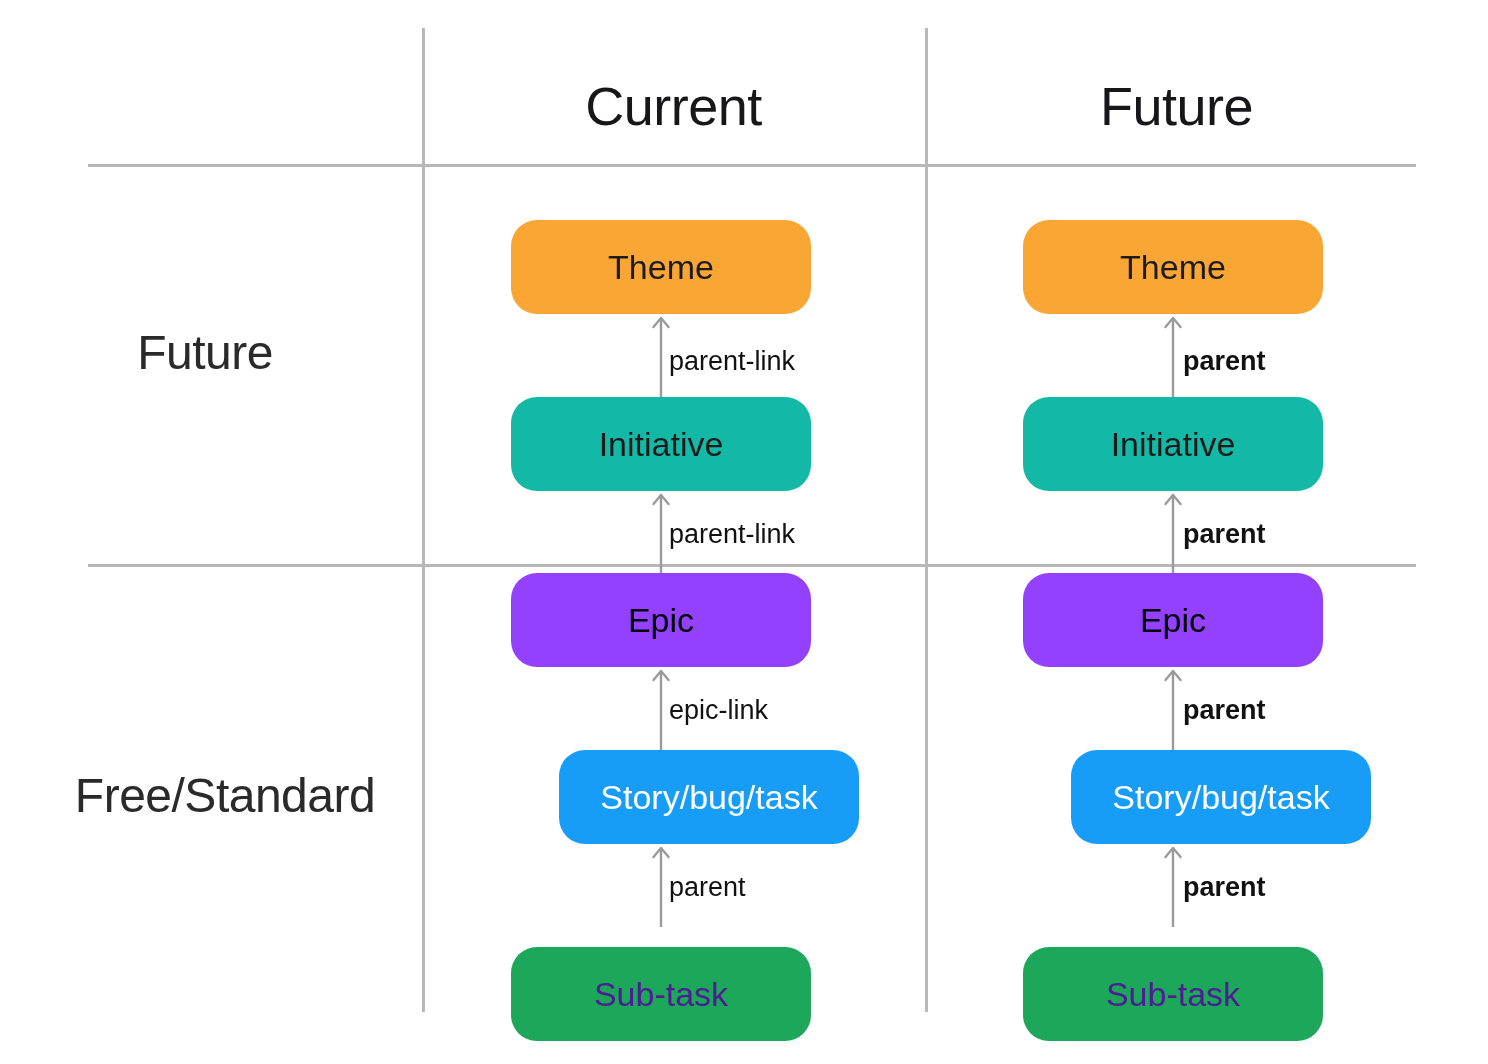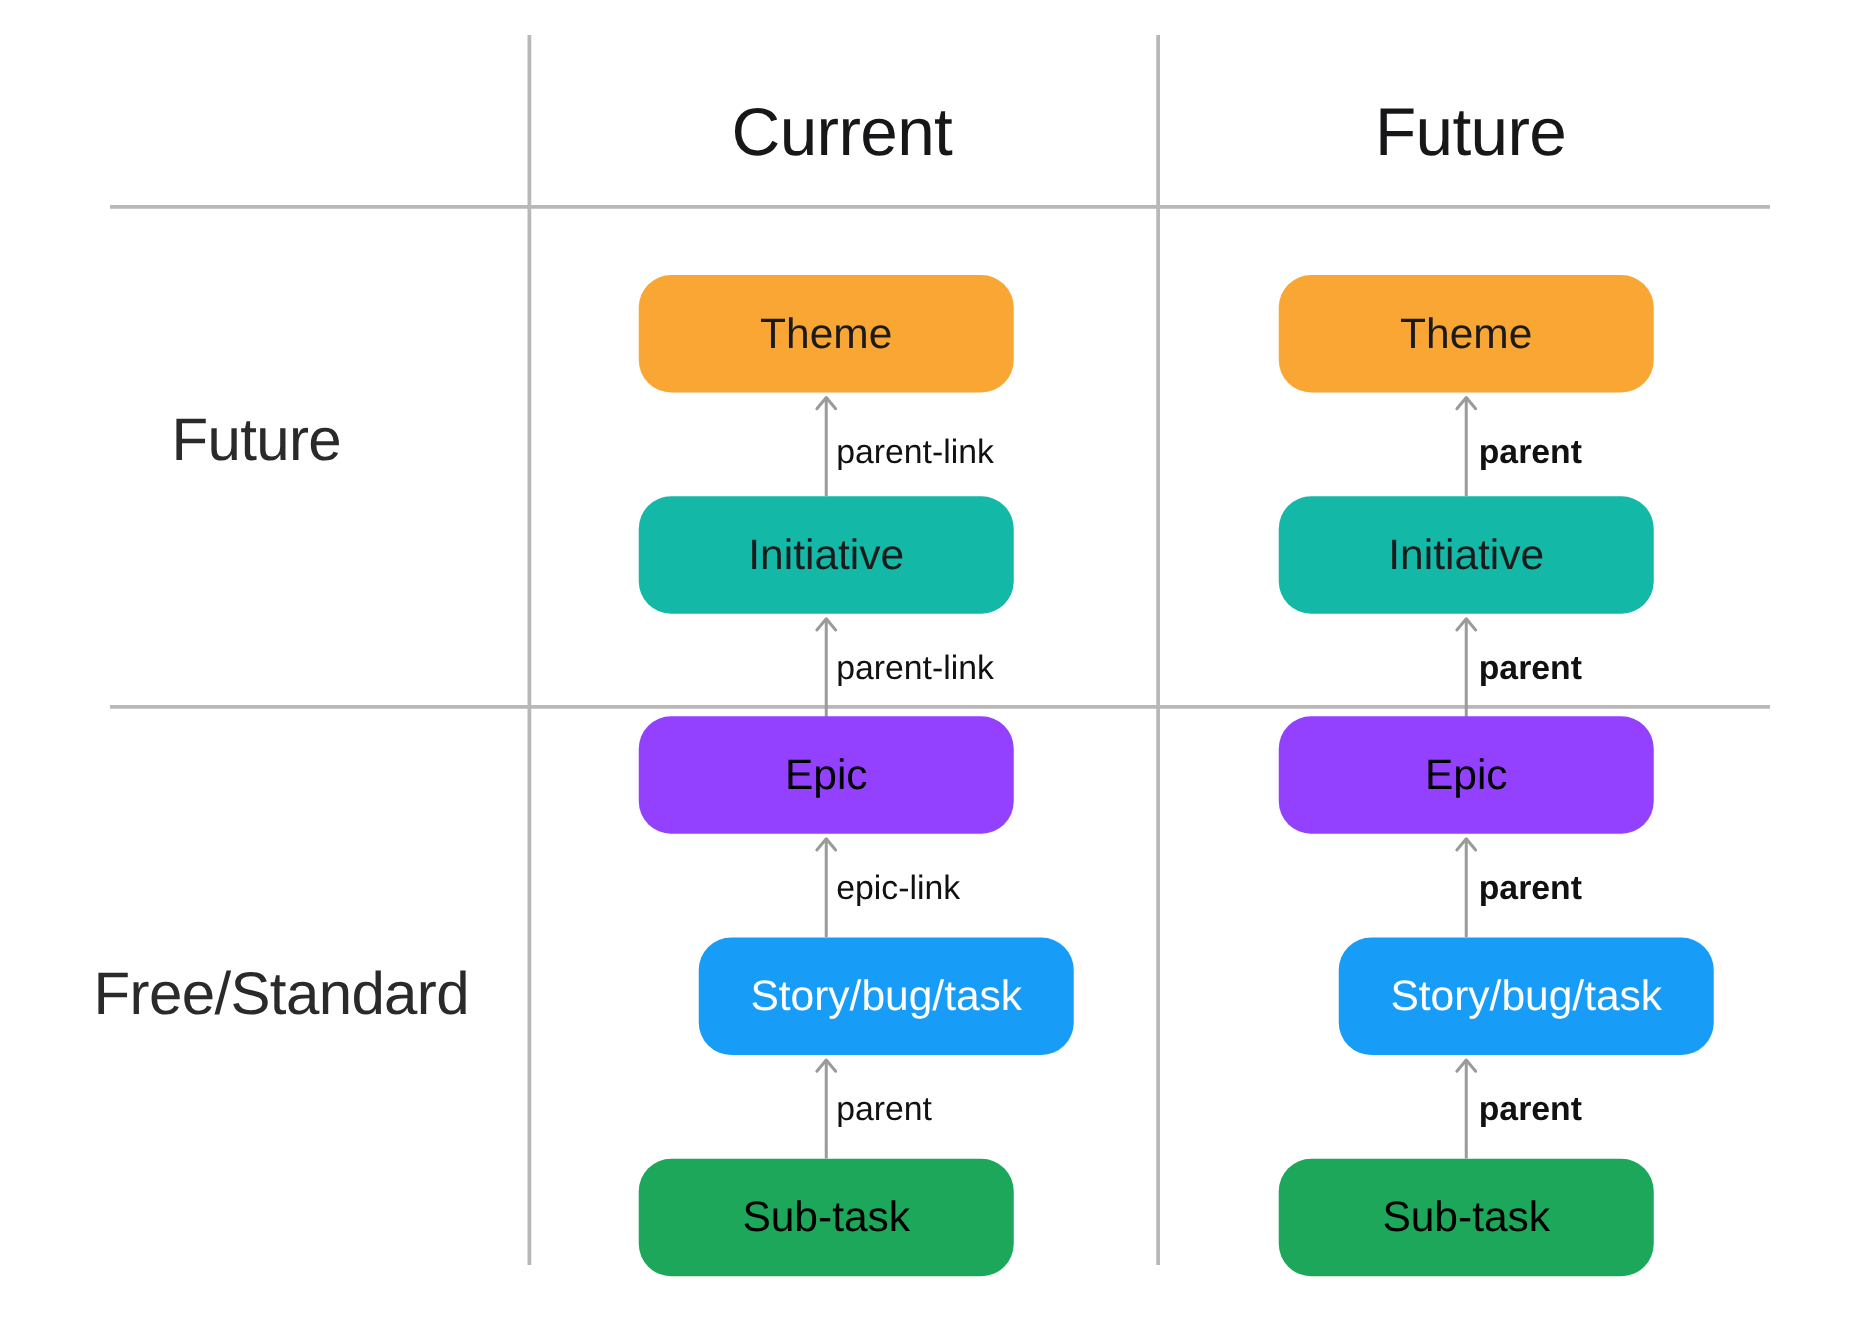--- a/index.html
+++ b/index.html
@@ -83,21 +83,21 @@
     justify-content: center;
     font-size: 34px;
     font-weight: 400;
     letter-spacing: 0px;
     box-sizing: border-box;
   }
   .node.theme      { background: #FAA635; color: #1b1b1b; }
   .node.initiative { background: #14b8a6; color: #1b1b1b; }
   .node.epic       { background: #9340FF; color: #000000; }
   .node.story      { background: #179DF7; color: #ffffff; }
-  .node.subtask    { background: #1CA75A; color: #000000; }
+  .node.subtask    { background: #1CA75A; color: #4c1d95; margin-top: 20px; }
 
   
   .c1 .node, .node.c1 { left: 511px; }
   .node.c2 { left: 1023px; }
 
   
   .y-theme      { top: 220px; }
   .y-initiative { top: 397px; }
   .y-epic       { top: 573px; }
   .y-story      { top: 750px; margin-left: 48px; }

